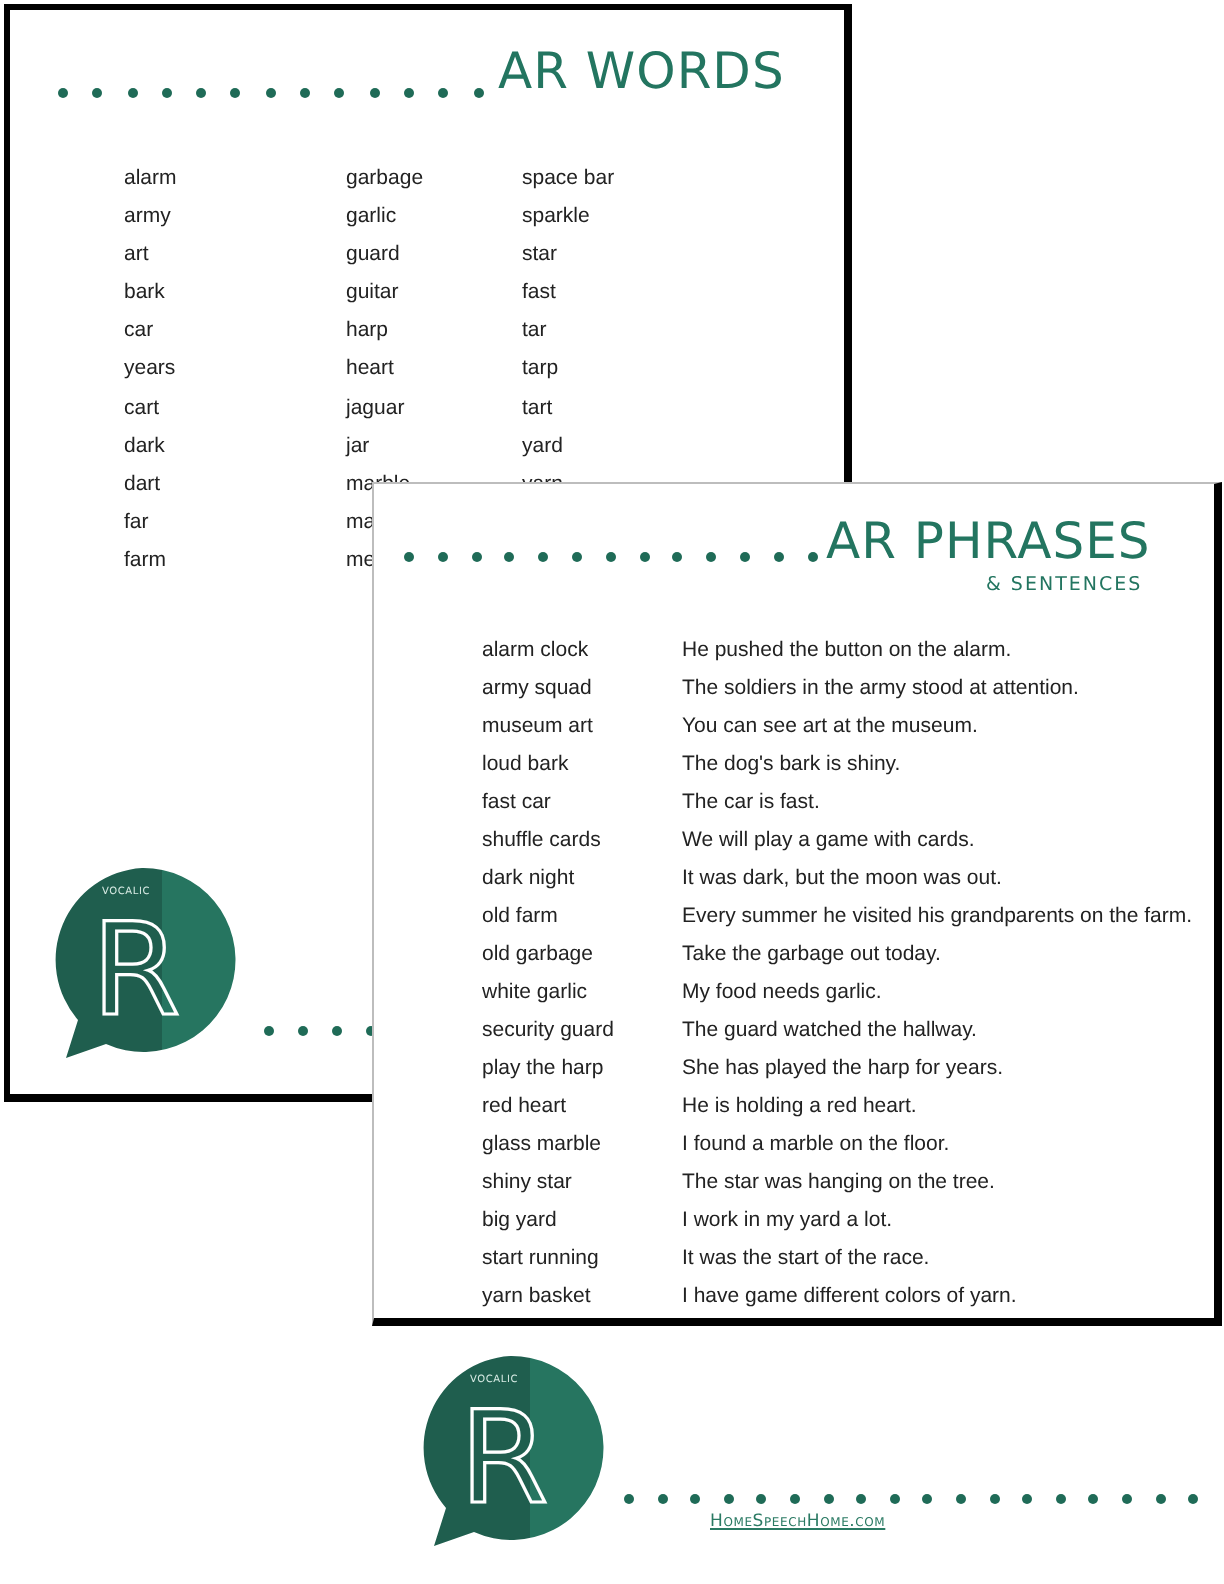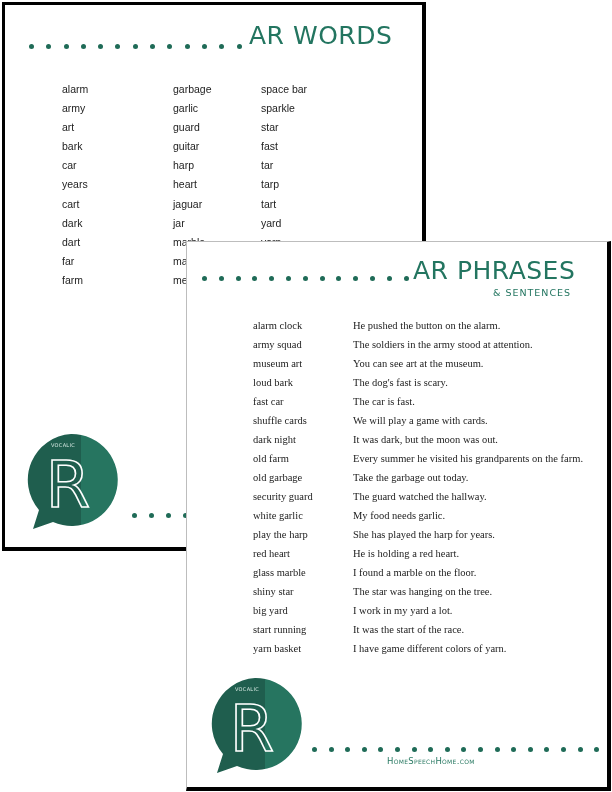--- a/index.html
+++ b/index.html
@@ -10,21 +10,21 @@
     }
     .page {
       position: absolute; background: #ffffff; box-sizing: border-box;
     }
     #page-back {
       left: 2px; top: 2px; width: 424px; height: 549px;
       border-top: 3px solid #000; border-left: 3px solid #000;
       border-right: 4px solid #000; border-bottom: 4px solid #000;
     }
     #page-front {
-      left: 186px; top: 241px; width: 425px; height: 550px;
+      left: 186px; top: 241px; width: 425px; height: 422px;
       border-top: 1px solid #bdbdbd; border-left: 1px solid #bdbdbd;
       border-right: 4px solid #000; border-bottom: 4px solid #000;
     }
     .dots {
       position: absolute; display: flex; gap: 0; align-items: center;
     }
     .dot {
       width: 5px; height: 5px; border-radius: 50%; background: #1f6b57;
       display: inline-block;
     }
@@ -35,21 +35,21 @@
     .subtitle {
       position: absolute; color: #237560; font-family: "DejaVu Sans", sans-serif;
       font-size: 10px; letter-spacing: 1px; white-space: nowrap;
     }
     .word-col {
       position: absolute; font-family: "Liberation Sans", sans-serif; font-size: 10.5px; color: #222;
     }
     .word-col div { height: 19.1px; line-height: 19.1px; white-space: nowrap; }
     .phrase-table {
       position: absolute; left: 54px; top: 74px;
-      font-family: Liberation Serif, serif; font-size: 10.5px; color: #222; margin-left: 12px;
+      font-family: Liberation Sans, sans-serif; font-size: 10.5px; color: #222;
     }
     .phrase-row { display: flex; height: 19px; line-height: 19px; white-space: nowrap; }
     .phrase-cell { width: 100px; }
     .sentence-cell { }
     .logo { position: absolute; }
     .footer-text {
       position: absolute; color: #2a7a63; font-size: 8.5px; letter-spacing: 0.3px;
       font-family: "DejaVu Sans", sans-serif; white-space: nowrap; font-variant: small-caps;
     }
   </style>
@@ -163,21 +163,21 @@
     <div class="phrase-row">
         <span class="phrase-cell">army squad</span>
         <span class="sentence-cell">The soldiers in the army stood at attention.</span>
       </div>
     <div class="phrase-row">
         <span class="phrase-cell">museum art</span>
         <span class="sentence-cell">You can see art at the museum.</span>
       </div>
     <div class="phrase-row">
         <span class="phrase-cell">loud bark</span>
-        <span class="sentence-cell">The dog's fast is scary.</span>
+        <span class="sentence-cell">The dog's bark is shiny.</span>
       </div>
     <div class="phrase-row">
         <span class="phrase-cell">fast car</span>
         <span class="sentence-cell">The car is fast.</span>
       </div>
     <div class="phrase-row">
         <span class="phrase-cell">shuffle cards</span>
         <span class="sentence-cell">We will play a game with cards.</span>
       </div>
     <div class="phrase-row">
@@ -186,26 +186,26 @@
       </div>
     <div class="phrase-row">
         <span class="phrase-cell">old farm</span>
         <span class="sentence-cell">Every summer he visited his grandparents on the farm.</span>
       </div>
     <div class="phrase-row">
         <span class="phrase-cell">old garbage</span>
         <span class="sentence-cell">Take the garbage out today.</span>
       </div>
     <div class="phrase-row">
+        <span class="phrase-cell">white garlic</span>
+        <span class="sentence-cell">My food needs garlic.</span>
+      </div>
+    <div class="phrase-row">
         <span class="phrase-cell">security guard</span>
         <span class="sentence-cell">The guard watched the hallway.</span>
-      </div>
-    <div class="phrase-row">
-        <span class="phrase-cell">white garlic</span>
-        <span class="sentence-cell">My food needs garlic.</span>
       </div>
     <div class="phrase-row">
         <span class="phrase-cell">play the harp</span>
         <span class="sentence-cell">She has played the harp for years.</span>
       </div>
     <div class="phrase-row">
         <span class="phrase-cell">red heart</span>
         <span class="sentence-cell">He is holding a red heart.</span>
       </div>
     <div class="phrase-row">
@@ -257,14 +257,14 @@
       <span class="dot"></span>
       <span class="dot"></span>
       <span class="dot"></span>
       <span class="dot"></span>
       <span class="dot"></span>
       <span class="dot"></span>
       <span class="dot"></span>
       <span class="dot"></span>
       <span class="dot"></span>
   </div>
-  <div class="footer-text" style="left:200px; top:514px;">HomeSpeechHome.com</div>
+  <div class="footer-text" style="left:168px; top:514px;text-decoration:underline;">HomeSpeechHome.com</div>
 </div>
 
 </body></html>

